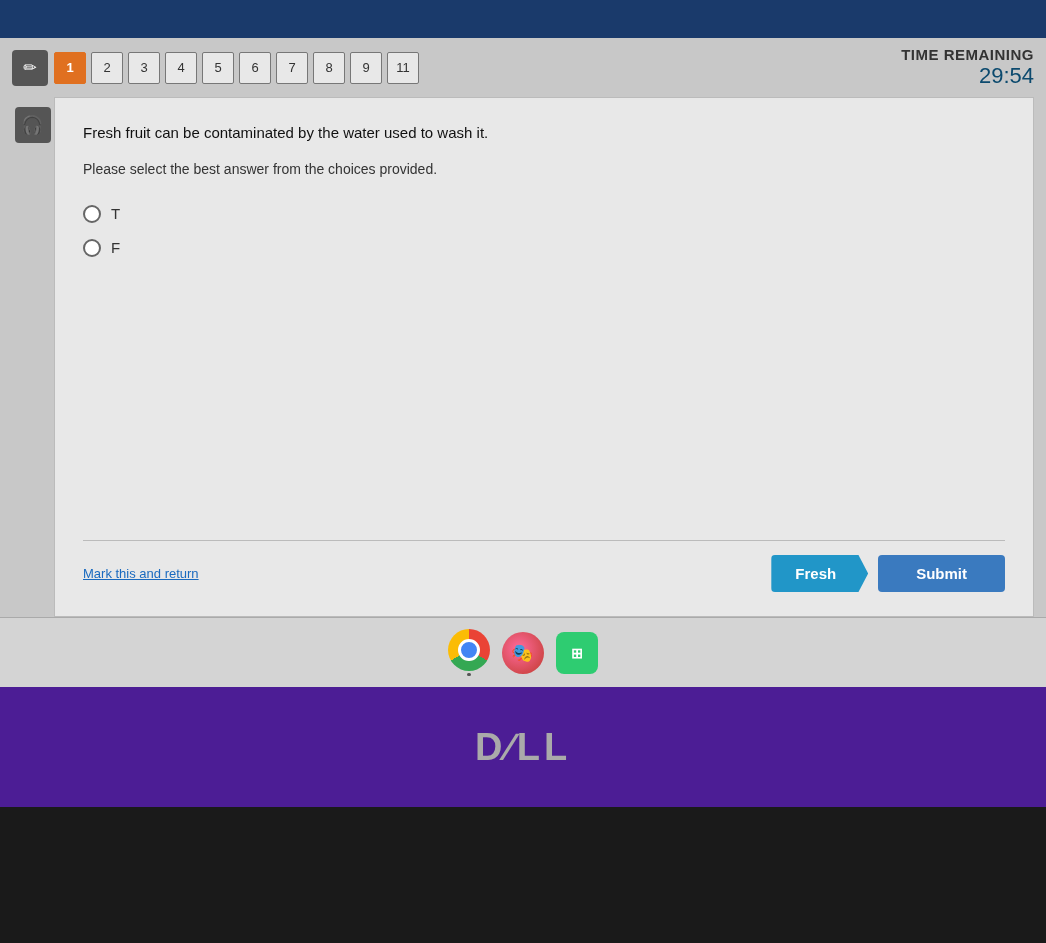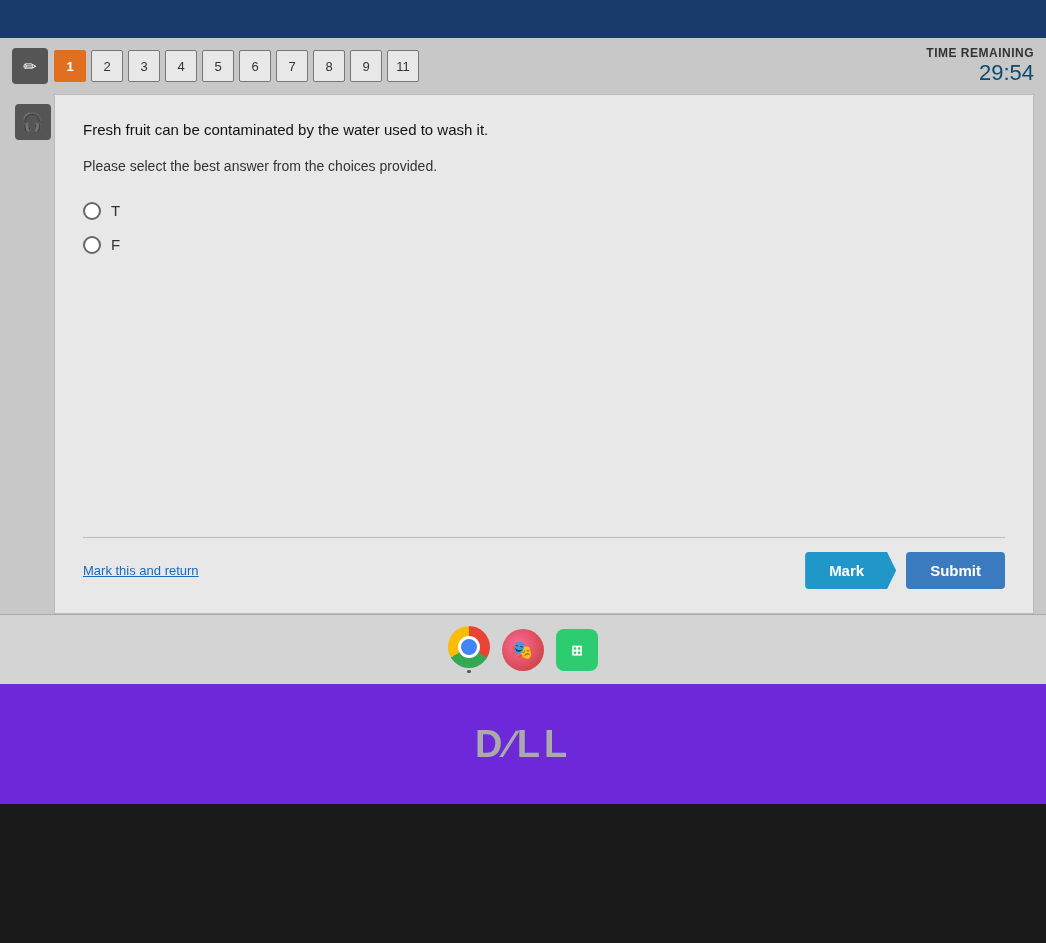--- a/index.html
+++ b/index.html
@@ -71,21 +71,21 @@
       border-color: #e07020;
       font-weight: bold;
     }
 
     .time-remaining {
       text-align: right;
       margin-left: auto;
     }
 
     .time-remaining .label {
-      font-size: 12px;
+      font-size: 15px;
       color: #333;
       font-weight: bold;
       letter-spacing: 0.5px;
     }
 
     .time-remaining .value {
       font-size: 22px;
       font-weight: normal;
       color: #0c4a6e;
     }
@@ -205,21 +205,21 @@
       gap: 6px;
       position: relative;
       clip-path: polygon(0 0, 90% 0, 100% 50%, 90% 100%, 0 100%);
       padding-right: 32px;
     }
 
     .btn-submit {
       background: #3a7abf;
       color: white;
       border: none;
-      padding: 10px 24px;
+      padding: 10px 38px;
       font-size: 15px;
       font-weight: bold;
       cursor: pointer;
       border-radius: 4px;
     }
 
     
     .taskbar {
       width: 100%;
       background: #d4d4d4;
@@ -282,21 +282,21 @@
       width: 4px;
       height: 3px;
       background: #555;
       border-radius: 2px;
       margin-top: 2px;
     }
 
     
     .dell-area {
       width: 100%;
-      background: #6d28d9;
+      background: #4c1d95;
       height: 120px;
       display: flex;
       align-items: center;
       justify-content: center;
     }
 
     .dell-logo {
       font-size: 38px;
       font-weight: bold;
       color: #aaa;
@@ -347,21 +347,21 @@
       </label>
       <label class="choice-item">
         <div class="radio-btn"></div>
         <span class="choice-label">F</span>
       </label>
     </div>
 
     <div class="card-footer">
       <a class="mark-return-link">Mark this and return</a>
       <div class="footer-buttons">
-        <button class="btn-next">Mark</button>
+        <button class="btn-next">Fresh</button>
         <button class="btn-submit">Submit</button>
       </div>
     </div>
   </div>
 </div>
 
 <div class="taskbar">
   <div style="display:flex; flex-direction:column; align-items:center;">
     <div class="chrome-icon"></div>
     <div class="chrome-underline"></div>

